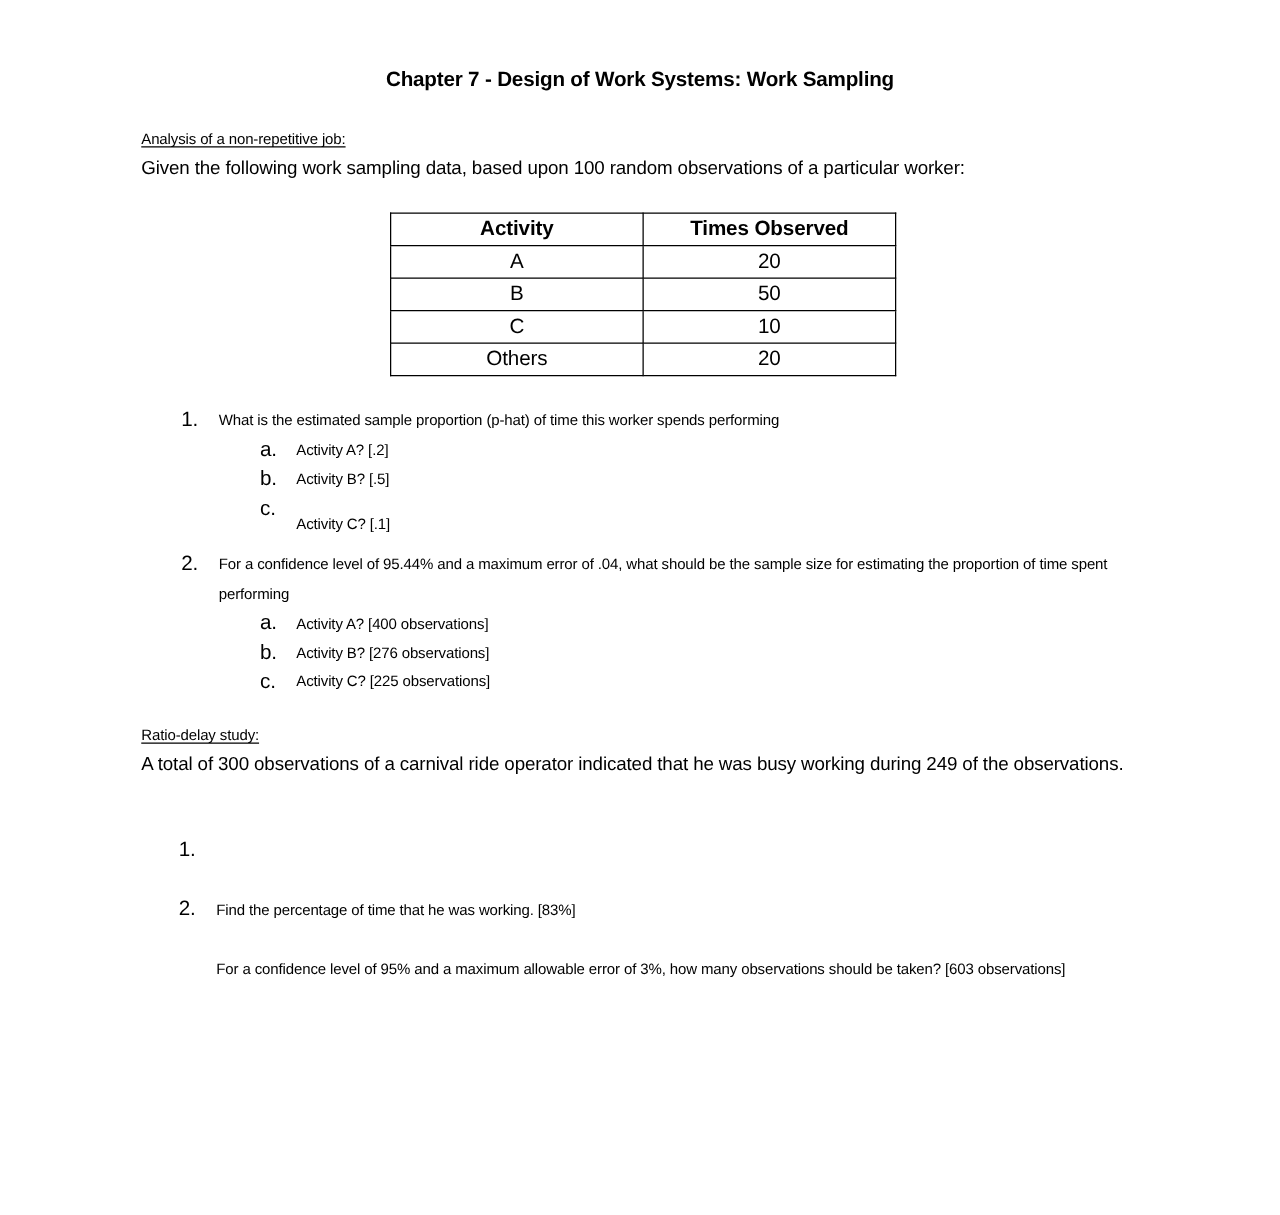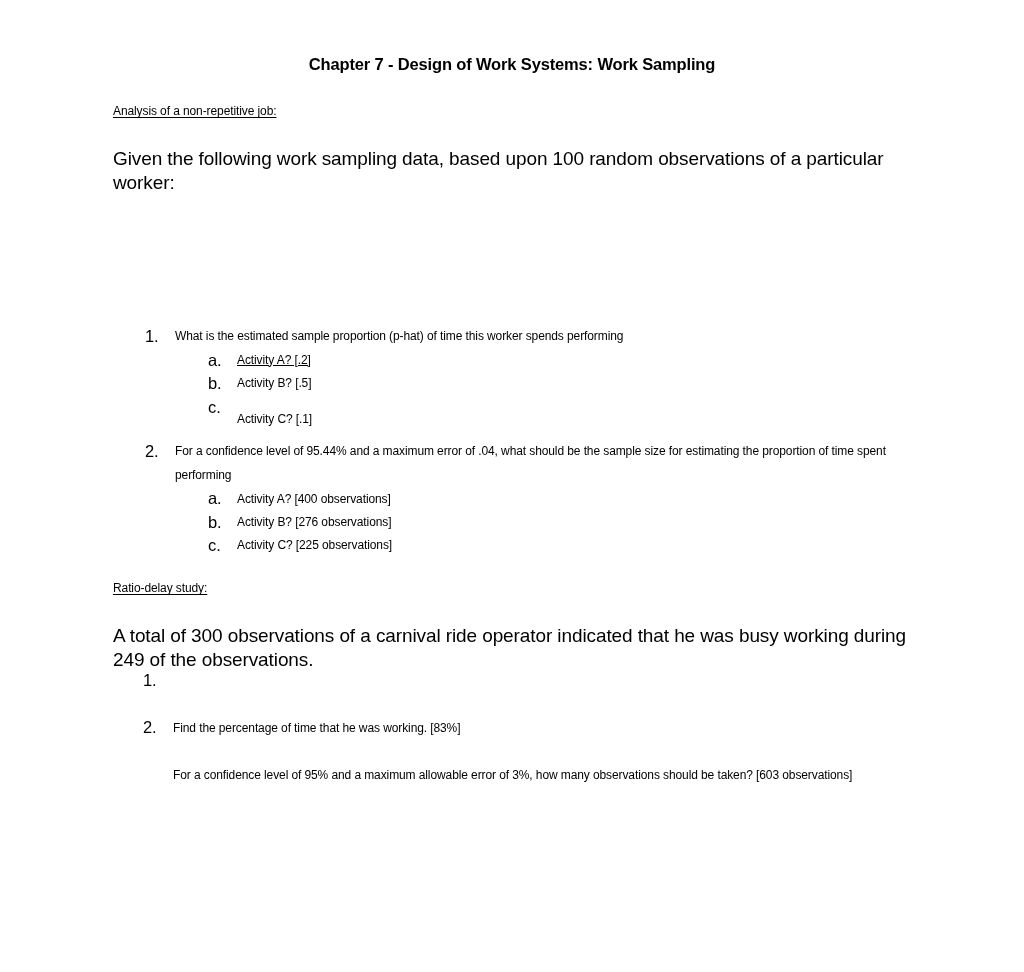--- a/index.html
+++ b/index.html
@@ -43,24 +43,23 @@
     line-height: 23.5px;
     letter-spacing: -0.1px;
     text-decoration: underline;
     text-underline-offset: 2px;
     white-space: nowrap;
   }
 
   .para {
     position: absolute;
     left: 113px;
-    font-size: 19px;
-    line-height: 23.5px;
-    letter-spacing: -0.1px;
-    margin-top: 24px;
+    font-size: 15px;
+    line-height: 23.5px;
+    letter-spacing: -0.1px;
   }
 
   
   .data-table {
     position: absolute;
     left: 312px;
     top: 170px;
     width: 405px;
     border-collapse: collapse;
     table-layout: fixed;
@@ -122,29 +121,55 @@
 <body>
 
 <div class="page">
 
   <div class="doc-title">Chapter 7 - Design of Work Systems: Work Sampling</div>
 
   <div class="section-head" style="top:100px;">Analysis of a non-repetitive job:</div>
 
   <div class="para" style="top:123px; width:800px;">Given the following work sampling data, based upon 100 random observations of a particular worker:</div>
 
+  <table class="data-table">
+    <thead>
+      <tr>
+        <th>Activity</th>
+        <th>Times Observed</th>
+      </tr>
+    </thead>
+    <tbody>
+      <tr>
+        <td>A</td>
+        <td>20</td>
+      </tr>
+      <tr>
+        <td>B</td>
+        <td>50</td>
+      </tr>
+      <tr>
+        <td>C</td>
+        <td>10</td>
+      </tr>
+      <tr>
+        <td>Others</td>
+        <td>20</td>
+      </tr>
+    </tbody>
+  </table>
 
   <div class="num-list" style="top:325px;">
     <div class="li-row lvl1">
       <span class="marker" style="top:0;">1.</span>
       <span class="li-text" style="top:0;">What is the estimated sample proportion (p-hat) of time this worker spends performing</span>
     </div>
     <div class="li-row lvl2">
       <span class="marker" style="top:23.5px;">a.</span>
-      <span class="li-text" style="top:23.5px;text-decoration:underline;">Activity A? [.2]</span>
+      <span class="li-text" style="top:23.5px;">Activity A? [.2]</span>
     </div>
     <div class="li-row lvl2">
       <span class="marker" style="top:47px;">b.</span>
       <span class="li-text" style="top:47px;">Activity B? [.5]</span>
     </div>
     <div class="li-row lvl2">
       <span class="marker" style="top:70.5px;">c.</span>
       <span class="li-text" style="top:83px;">Activity C? [.1]</span>
     </div>
   </div>

